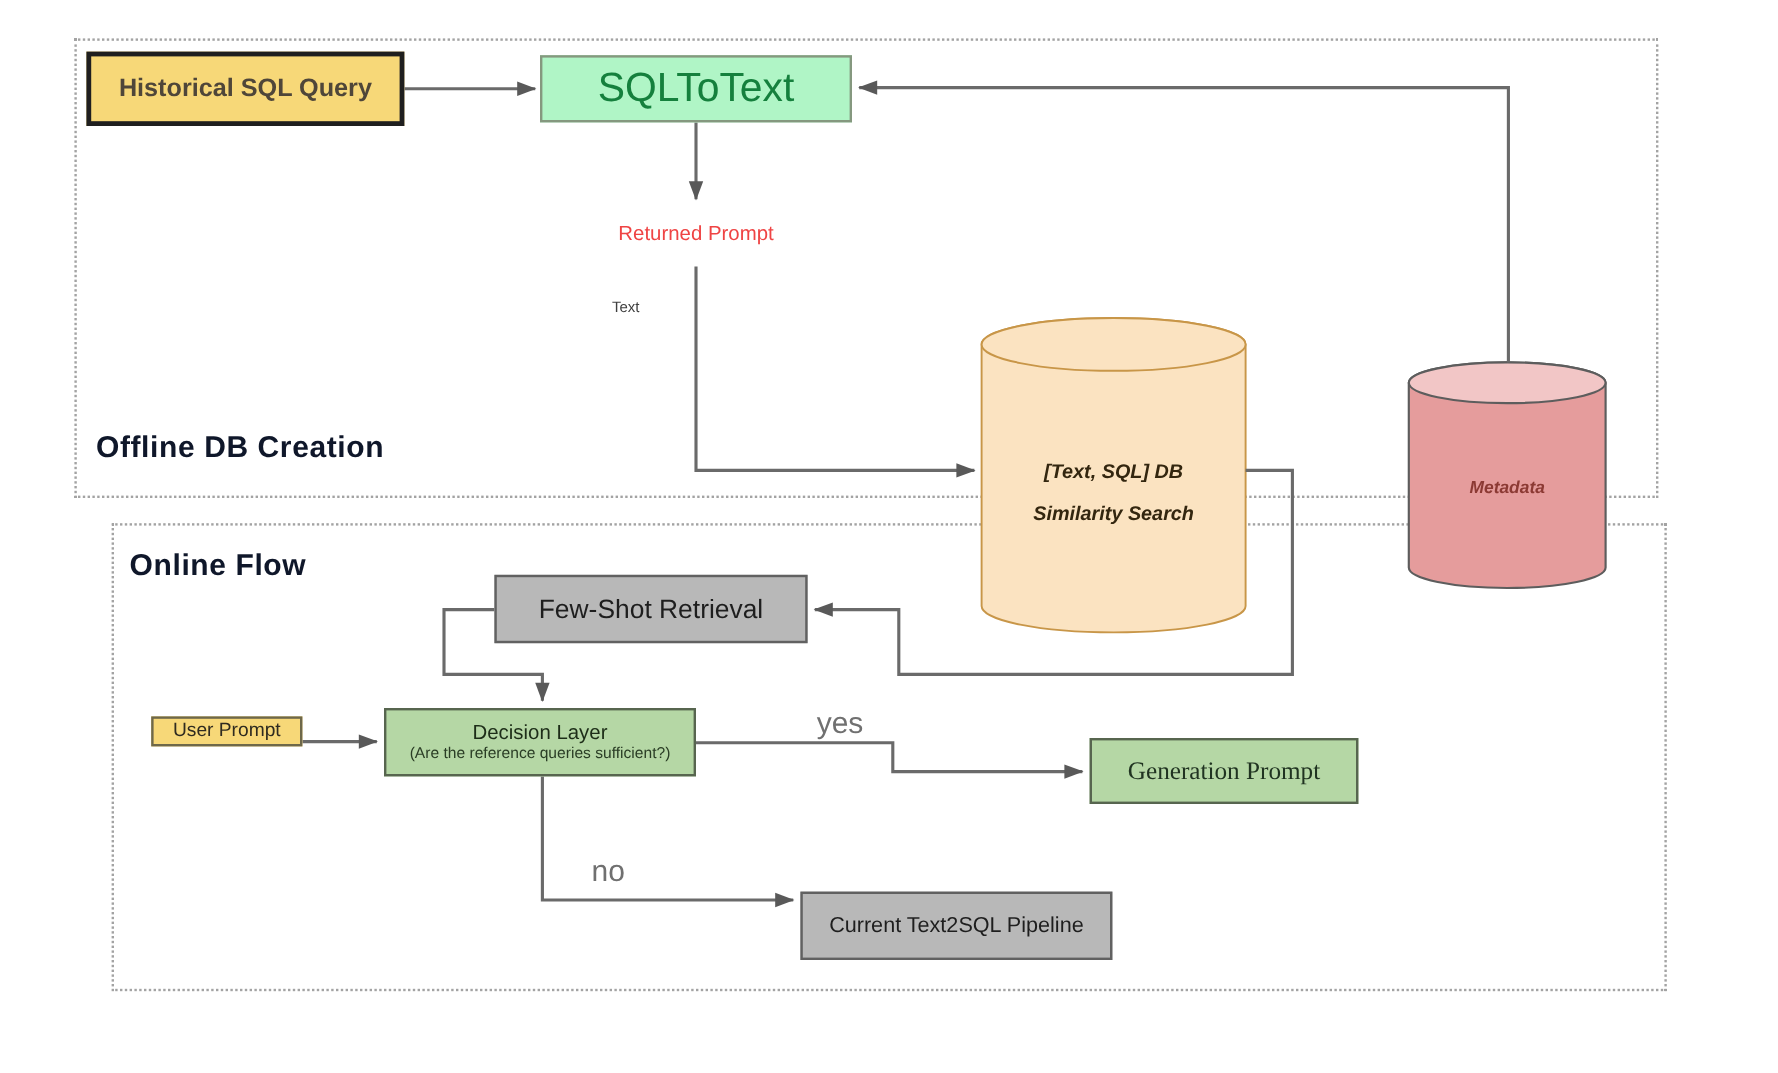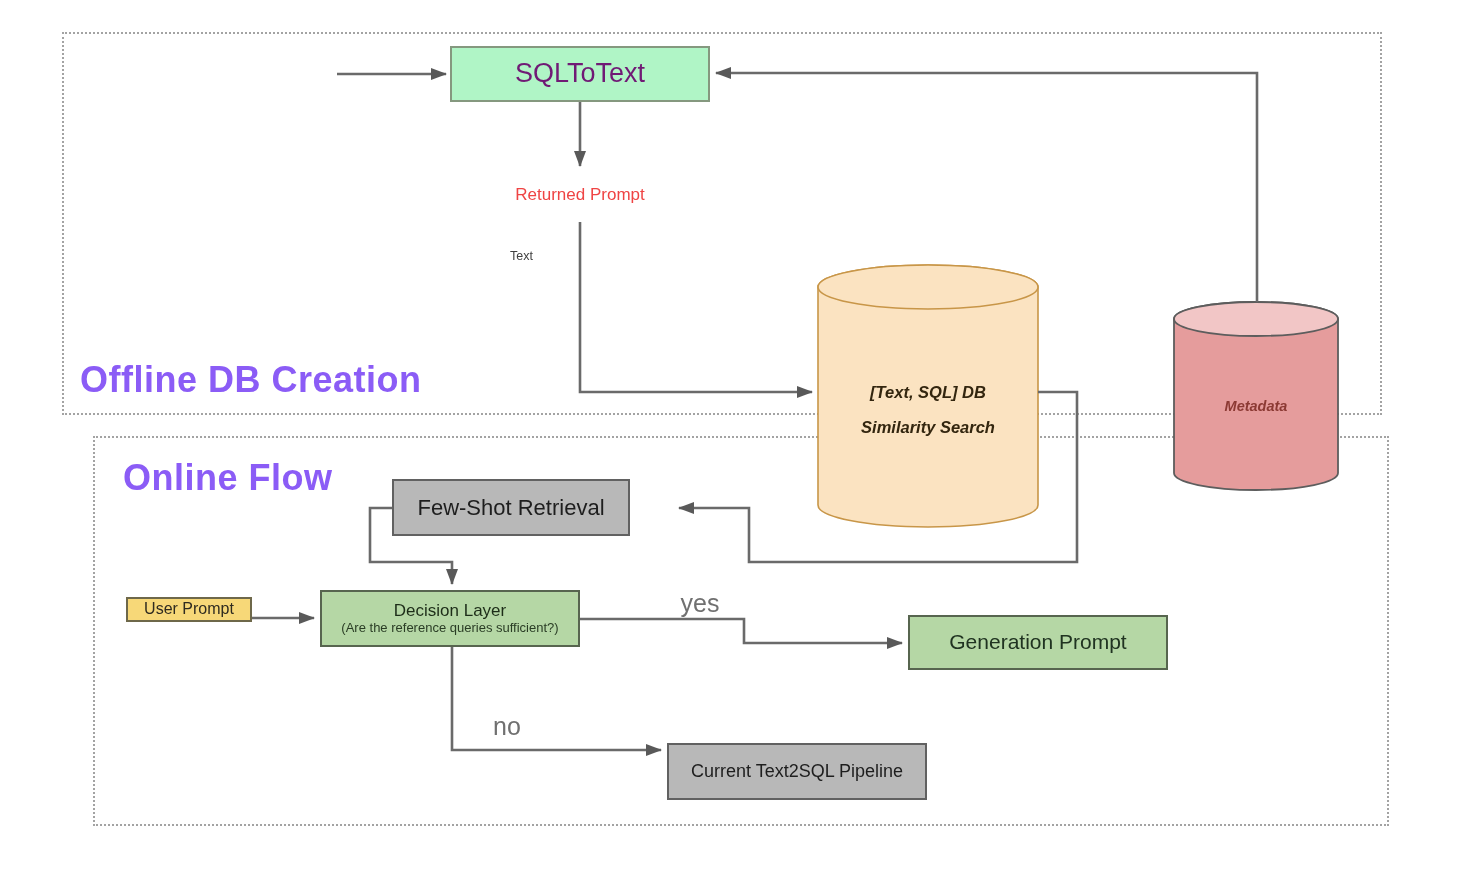--- a/index.html
+++ b/index.html
@@ -1,21 +1,21 @@
 <!DOCTYPE html>
 <html><head>
 <meta charset="utf-8">
 <style>
   html,body{margin:0;padding:0;background:#ffffff;}
   #canvas{
     position:relative;width:1482px;height:894px;background:#ffffff;
     font-family:"Liberation Sans", sans-serif;overflow:hidden;
   }
   .section-box{position:absolute;border:2px dotted #a3a3a3;z-index:1;}
-  .section-title{position:absolute;z-index:4;font-weight:bold;font-size:36px;color:#8b5cf6;letter-spacing:0.5px;}
+  .section-title{position:absolute;z-index:4;font-weight:bold;font-size:25px;color:#0f172a;letter-spacing:0.5px;}
   #diagram-svg{position:absolute;left:0;top:0;z-index:2;}
   .node{
     position:absolute;z-index:3;box-sizing:border-box;
     display:flex;align-items:center;justify-content:center;
     text-align:center;line-height:1.15;
   }
   .node-yellow{background:#f7d878;}
   .node-mint{background:#b0f5c6;border:2px solid #85987f;}
   .node-green{background:#b5d7a5;border:2px solid #57654f;}
   .node-gray{background:#b8b8b8;border:2px solid #616161;}
@@ -59,39 +59,40 @@
       <path d="M 1257 302 L 1257 73 L 716 73" marker-end="url(#arrow)"></path>
       <path d="M 1038 392 L 1077 392 L 1077 562 L 749 562 L 749 508 L 679 508" marker-end="url(#arrow)"></path>
       <path d="M 412 508 L 370 508 L 370 562 L 452 562 L 452 584" marker-end="url(#arrow)"></path>
       <path d="M 252 618 L 314 618" marker-end="url(#arrow)"></path>
       <path d="M 580 619 L 744 619 L 744 643 L 902 643" marker-end="url(#arrow)"></path>
       <path d="M 452 647 L 452 750 L 661 750" marker-end="url(#arrow)"></path>
     </g>
   </svg>
 
   <div class="section-title" style="left:80px;top:359px;">Offline DB Creation</div>
-  <div class="section-title" style="left:123px;top:457px;">Online Flow</div>
+  <div class="section-title" style="left:108px;top:457px;">Online Flow</div>
 
+  <div class="node node-yellow" style="left:72px;top:43px;width:265px;height:62px;border:4px solid #1f1f1f;font-weight:bold;font-size:21px;color:#4f4639;">Historical SQL Query</div>
 
-  <div class="node node-mint" style="left:450px;top:46px;width:260px;height:56px;font-size:27px;color:#701a75;">SQLToText</div>
+  <div class="node node-mint" style="left:450px;top:46px;width:260px;height:56px;font-size:34px;color:#15803d;">SQLToText</div>
 
   <div class="edge-label" style="left:490px;top:185px;width:180px;text-align:center;font-size:17px;color:#ef4444;">Returned Prompt</div>
 
   <div class="edge-label" style="left:510px;top:249px;width:58px;font-size:12.5px;color:#3f3f3f;">Text</div>
 
-  <div class="node node-gray" style="left:392px;top:479px;width:238px;height:57px;font-size:22px;color:#1e1e1e;">Few-Shot Retrieval</div>
+  <div class="node node-gray" style="left:412px;top:479px;width:261px;height:57px;font-size:22px;color:#1e1e1e;">Few-Shot Retrieval</div>
 
   <div class="node node-yellow" style="left:126px;top:597px;width:126px;height:25px;border:2px solid #6e684a;font-size:16px;color:#2f2b20;">User Prompt</div>
 
   <div class="node node-green" style="left:320px;top:590px;width:260px;height:57px;flex-direction:column;">
     <div class="decision-title">Decision Layer</div>
     <div class="decision-sub">(Are the reference queries sufficient?)</div>
   </div>
 
   <div class="edge-label" style="left:650px;top:589px;width:100px;text-align:center;font-size:25px;">yes</div>
 
   <div class="edge-label" style="left:493px;top:712px;width:100px;text-align:left;font-size:25px;">no</div>
 
-  <div class="node node-green" style="left:908px;top:615px;width:260px;height:55px;font-size:21px;color:#203321;">Generation Prompt</div>
+  <div class="node node-green" style="left:908px;top:615px;width:224px;height:55px;font-size:21px;color:#203321;font-family:Liberation Serif, serif;">Generation Prompt</div>
 
   <div class="node node-gray" style="left:667px;top:723px;width:260px;height:57px;font-size:18px;color:#1e1e1e;margin-top:20px;">Current Text2SQL Pipeline</div>
 
 </div>
 
 </body></html>

